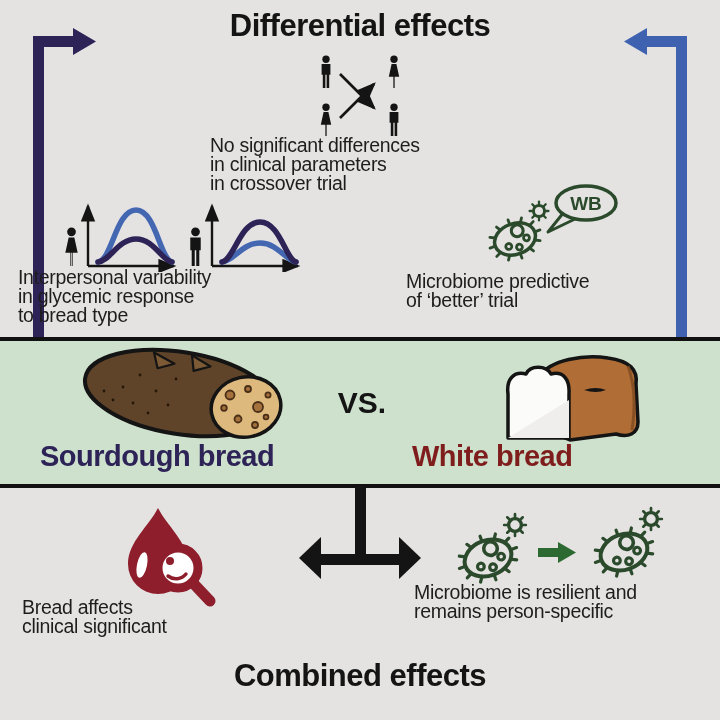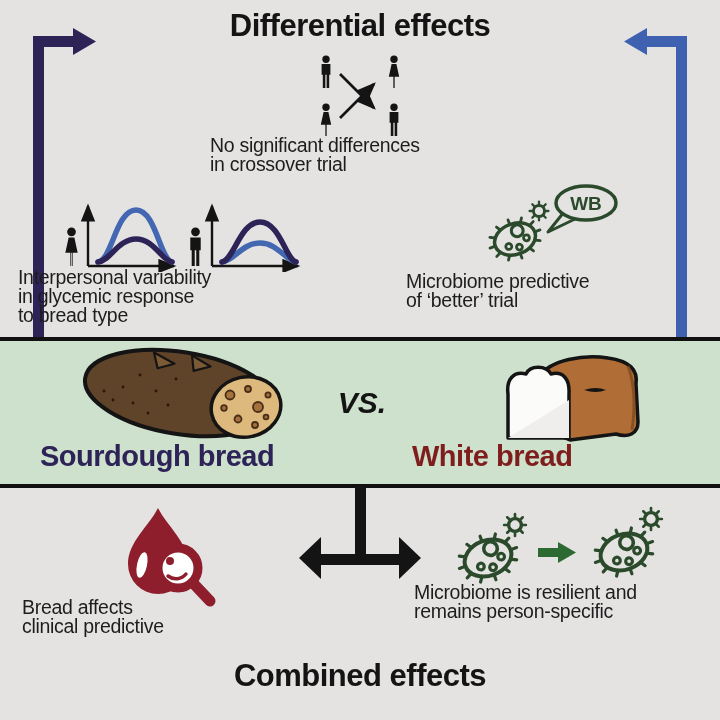--- a/index.html
+++ b/index.html
@@ -12,21 +12,21 @@
          font-weight:bold;font-size:31px;color:#141414;letter-spacing:-0.5px;}
   .caption{position:absolute;text-align:left;font-size:19.5px;line-height:19px;
            color:#1d1d1d;letter-spacing:-0.3px;}
   .caption span{display:block;}
   .band{position:absolute;left:0;top:337px;width:720px;height:151px;
         background:#cde1cd;border-top:4px solid #111;border-bottom:4px solid #111;
         box-sizing:border-box;}
   .bread-label{position:absolute;top:440px;width:300px;text-align:left;
                font-weight:bold;font-size:29px;letter-spacing:-0.5px;}
   .vs{position:absolute;left:300px;top:386px;width:124px;text-align:center;
-      font-weight:bold;font-size:30px;color:#141414;font-style:italic;}
+      font-weight:bold;font-size:30px;color:#141414;}
   svg{display:block;}
 </style>
 </head>
 <body>
 
 <div id="stage">
 
   <svg width="0" height="0" style="position:absolute" aria-hidden="true">
     <defs>
       <marker id="mk-black" markerWidth="9" markerHeight="8" refX="6.5" refY="3" orient="auto" markerUnits="strokeWidth">
@@ -103,20 +103,21 @@
     <use href="#sym-man" x="8" y="2" width="16" height="40"></use>
     <use href="#sym-woman" x="76" y="2" width="16" height="40"></use>
     <use href="#sym-woman" x="8" y="50" width="16" height="40"></use>
     <use href="#sym-man" x="76" y="50" width="16" height="40"></use>
     <line x1="30" y1="24" x2="64" y2="58" stroke="#141414" stroke-width="2.6" marker-end="url(#mk-black)"></line>
     <line x1="30" y1="68" x2="64" y2="34" stroke="#141414" stroke-width="2.6" marker-end="url(#mk-black)"></line>
   </svg>
 
   <div class="caption" style="left:210px;top:136px;width:300px">
     <span>No significant differences</span>
+    <span>in clinical parameters</span>
     <span>in crossover trial</span>
   </div>
 
   <svg class="abs" style="left:56px;top:196px" width="130" height="76" viewBox="0 0 130 76">
     <use href="#sym-woman" x="6" y="30" width="19" height="42"></use>
     <line x1="32" y1="70" x2="32" y2="10" stroke="#141414" stroke-width="2.4" marker-end="url(#mk-black)"></line>
     <line x1="32" y1="70" x2="118" y2="70" stroke="#141414" stroke-width="2.4" marker-end="url(#mk-black)"></line>
     <path d="M42,66 C56,64 60,14 80,14 C100,14 104,64 116,66" stroke="#4467b2" stroke-width="5.5" fill="none" stroke-linecap="round"></path>
     <path d="M42,66 C54,65 62,43 80,43 C98,43 106,65 116,66" stroke="#2d2357" stroke-width="5.5" fill="none" stroke-linecap="round"></path>
   </svg>
@@ -206,21 +207,21 @@
     <path d="M36,0 C27,18 6,34 6,56 a30,30 0 0 0 60,0 C66,34 45,18 36,0 Z" fill="#8e1e2c"></path>
     <ellipse cx="20" cy="57" rx="5" ry="13" transform="rotate(12 20 57)" fill="#ffffff"></ellipse>
     <circle cx="56" cy="60" r="20" fill="#ffffff" stroke="#8e1e2c" stroke-width="9"></circle>
     <circle cx="48" cy="53" r="4" fill="#8e1e2c"></circle>
     <path d="M46,68 A13,13 0 0 0 64,66" stroke="#8e1e2c" stroke-width="3.5" fill="none" stroke-linecap="round"></path>
     <line x1="71" y1="75" x2="88" y2="93" stroke="#8e1e2c" stroke-width="11" stroke-linecap="round"></line>
   </svg>
 
   <div class="caption" style="left:22px;top:598px;width:300px">
     <span>Bread affects</span>
-    <span>clinical predictive</span>
+    <span>clinical significant</span>
   </div>
 
   <svg class="abs" style="left:448px;top:504px" width="225" height="95" viewBox="0 0 225 95">
     <use href="#sym-bacterium" x="0" y="14" width="80" height="80"></use>
     <use href="#sym-gear-microbe" x="52" y="6" width="30" height="30"></use>
     <g fill="#2c6a31">
       <rect x="90" y="44" width="20" height="9"></rect>
       <polygon points="110,38 110,59 128,48.5"></polygon>
     </g>
     <use href="#sym-bacterium" x="136" y="8" width="80" height="80"></use>

